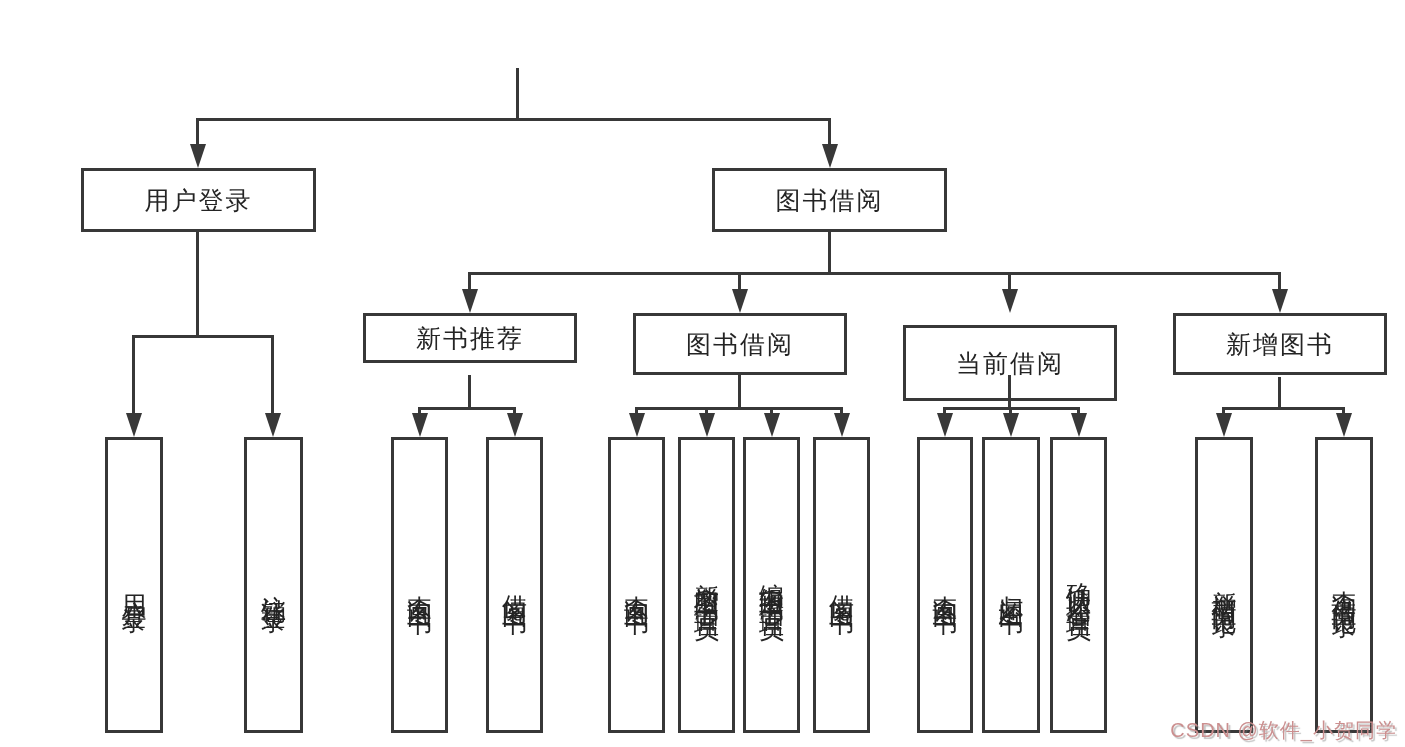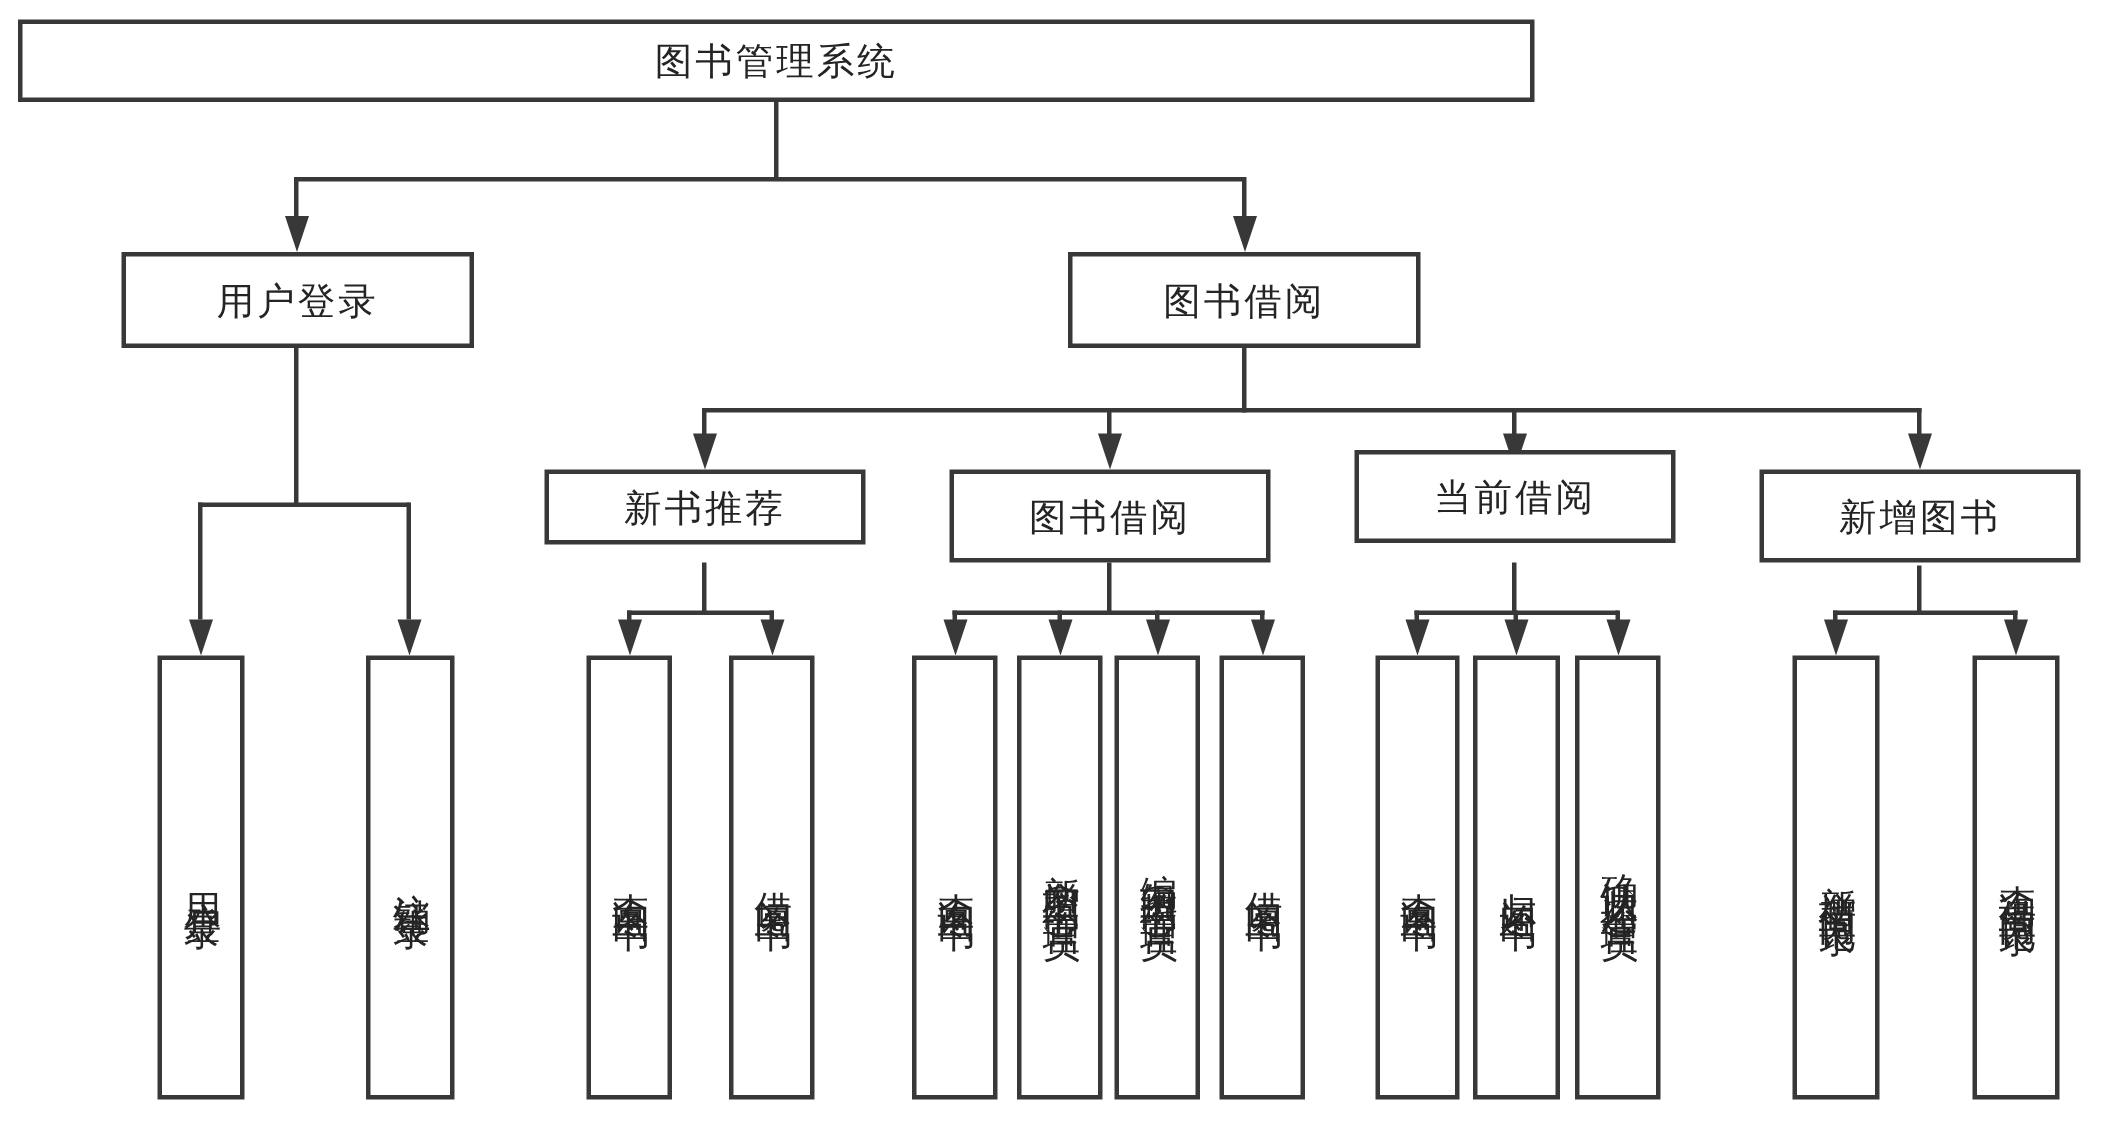--- a/index.html
+++ b/index.html
@@ -40,23 +40,20 @@
     font-size:20px; letter-spacing:1px; z-index:10;
     text-shadow:2px 2px 1px rgba(120,120,120,0.45);
     white-space:nowrap;
   }
 </style>
 </head>
 <body>
 
 <div class="canvas">
 
-  <div class="node" style="left:12px; top:13px; width:1011px; height:55px;">
-    <span>图书管理系统</span>
-  </div>
 
   <div class="vl" style="left:516px; top:68px; height:51px;"></div>
   <div class="hl" style="left:196px; top:118px; width:634px;"></div>
   <div class="vl" style="left:196px; top:118px; height:28px;"></div>
   <div class="arr" style="left:190px; top:144px;"></div>
   <div class="vl" style="left:828px; top:118px; height:28px;"></div>
   <div class="arr" style="left:822px; top:144px;"></div>
 
   <div class="node" style="left:81px; top:168px; width:235px; height:64px;">
     <span>用户登录</span>
@@ -82,21 +79,21 @@
   <div class="arr" style="left:1002px; top:289px;"></div>
   <div class="vl" style="left:1278px; top:272px; height:18px;"></div>
   <div class="arr" style="left:1272px; top:289px;"></div>
 
   <div class="node" style="left:363px; top:313px; width:214px; height:50px;">
     <span>新书推荐</span>
   </div>
   <div class="node" style="left:633px; top:313px; width:214px; height:62px;">
     <span>图书借阅</span>
   </div>
-  <div class="node" style="left:903px; top:300px; width:214px; height:62px;font-family:Liberation Mono, monospace;">
+  <div class="node" style="left:903px; top:325px; width:214px; height:76px;font-family:Liberation Mono, monospace;">
     <span>当前借阅</span>
   </div>
   <div class="node" style="left:1173px; top:313px; width:214px; height:62px;">
     <span>新增图书</span>
   </div>
 
   <div class="vl" style="left:468px; top:375px; height:34px;"></div>
   <div class="hl" style="left:418px; top:407px; width:98px;"></div>
   <div class="vl" style="left:418px; top:407px; height:8px;"></div>
   <div class="arr" style="left:412px; top:413px;"></div>
@@ -141,14 +138,15 @@
   <div class="leaf" style="left:743px; top:437px; width:57px; height:296px;">编辑图书（管理员）</div>
   <div class="leaf" style="left:813px; top:437px; width:57px; height:296px;">借阅图书</div>
 
   <div class="leaf" style="left:917px; top:437px; width:56px; height:296px;">查询图书</div>
   <div class="leaf" style="left:982px; top:437px; width:58px; height:296px;">归还图书</div>
   <div class="leaf" style="left:1050px; top:437px; width:57px; height:296px;">确认归还（管理员）</div>
 
   <div class="leaf" style="left:1195px; top:437px; width:58px; height:296px;">新增借阅记录</div>
   <div class="leaf" style="left:1315px; top:437px; width:58px; height:296px;">查询借阅记录</div>
 
+  <div class="watermark" style="color: rgb(203, 143, 143);">CSDN @软件_小贺同学</div>
 
 </div>
 
 </body></html>

